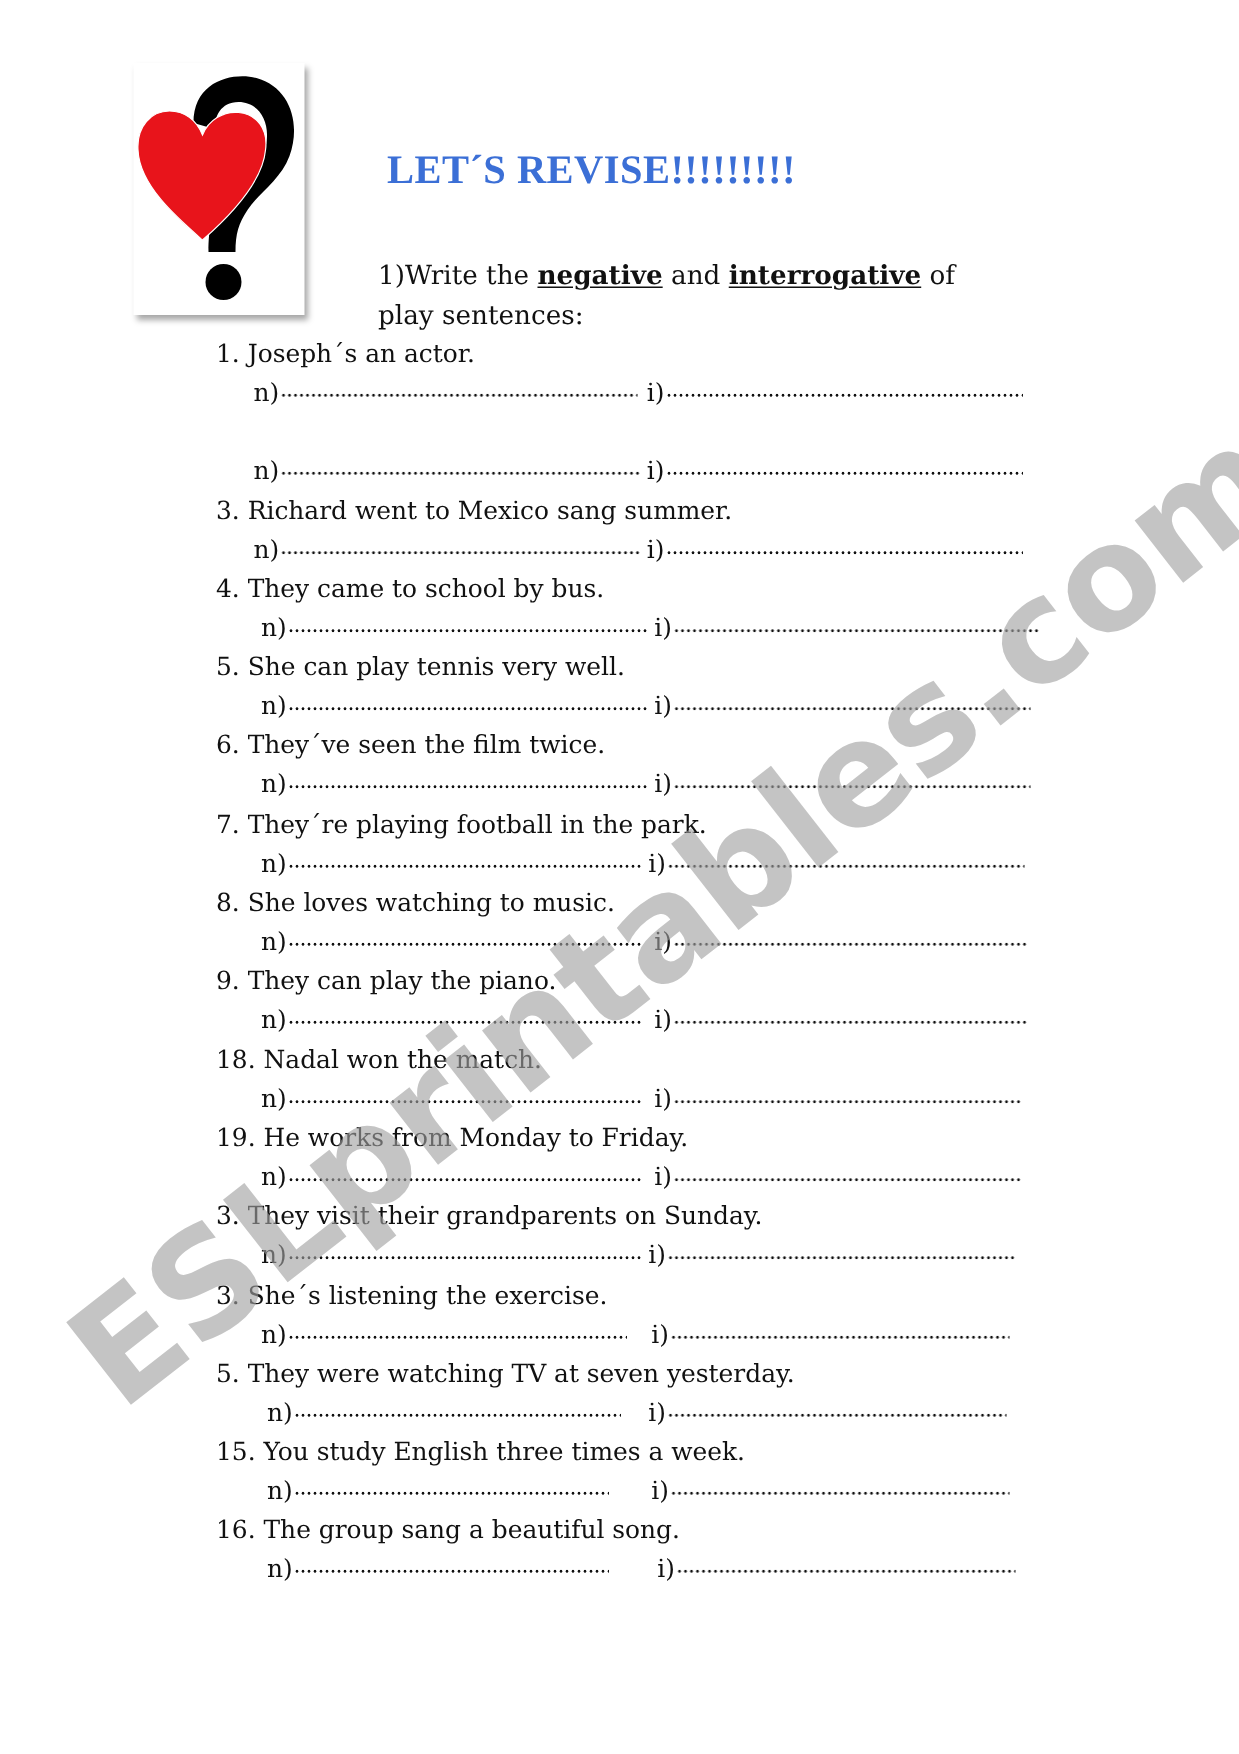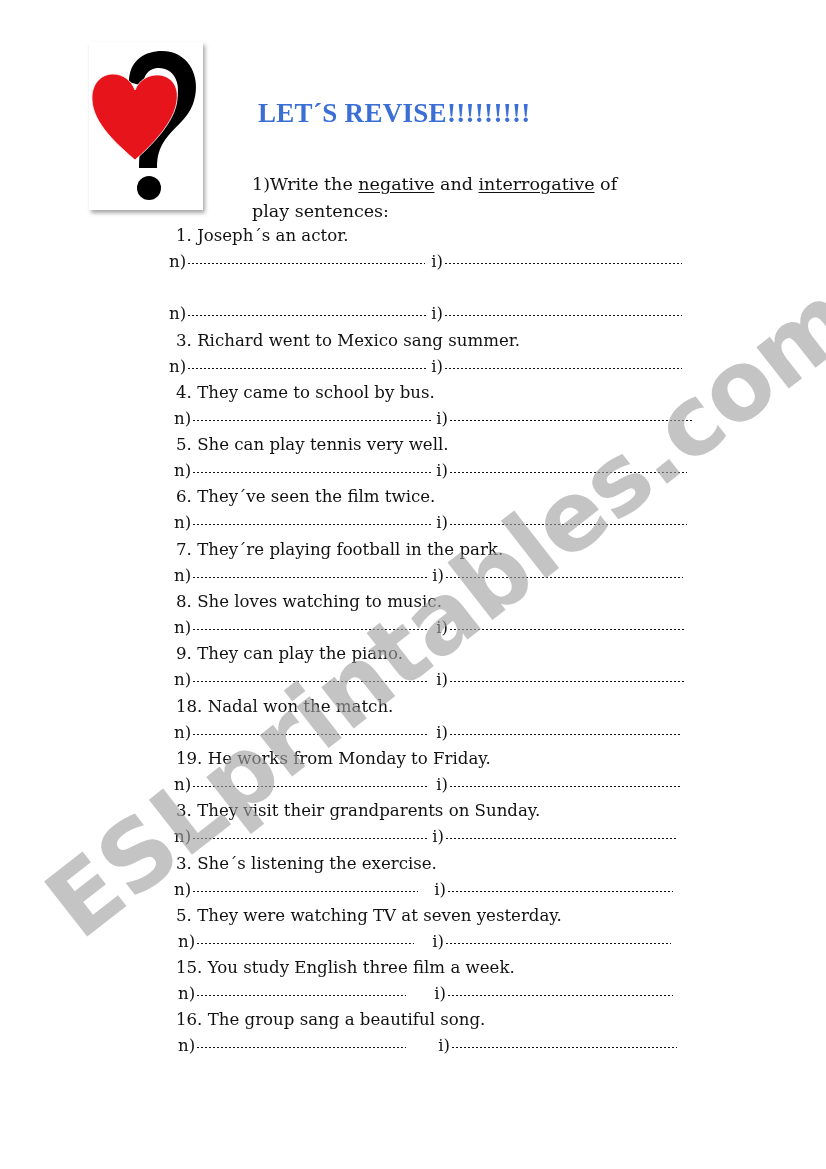--- a/index.html
+++ b/index.html
@@ -46,21 +46,21 @@
       position: absolute;
       left: 252px;
       top: 171px;
       width: 440px;
       font-family: "DejaVu Serif", serif;
       font-size: 17.5px;
       line-height: 27px;
       color: #111;
     }
     .instruction .u {
-      font-weight: normal;
+      font-weight: bold;
       text-decoration: underline;
       text-underline-offset: 2px;
     }
     .items {
       position: absolute;
       left: 144px;
       top: 223px;
       width: 560px;
     }
     .item {
@@ -69,21 +69,20 @@
     }
     .sentence {
       position: absolute;
       left: 0;
       top: 0;
       font-family: "DejaVu Serif", serif;
       font-size: 16.6px;
       line-height: 26px;
       white-space: nowrap;
       color: #111;
-      margin-left: 32px;
     }
     .answer-line {
       position: absolute;
       left: 25px;
       top: 26px;
       font-family: "DejaVu Serif", serif;
       font-size: 16.6px;
       line-height: 26px;
       white-space: nowrap;
       display: flex;
@@ -262,21 +261,21 @@
       <div class="item">
         <div class="sentence"><span>5.</span><span> </span><span>They were watching TV at seven yesterday.</span></div>
         <div class="answer-line" style="left: 34px;">
           <span class="answer-label">n)</span>
           <span class="dots" style="width: 218px;"></span>
           <span class="answer-label i-label" style="margin-left: 18px;">i)</span>
           <span class="dots" style="width: 226px;"></span>
         </div>
       </div>
       <div class="item">
-        <div class="sentence"><span>15.</span><span> </span><span>You study English three film a week.</span></div>
+        <div class="sentence"><span>15.</span><span> </span><span>You study English three times a week.</span></div>
         <div class="answer-line" style="left: 34px;">
           <span class="answer-label">n)</span>
           <span class="dots" style="width: 210px;"></span>
           <span class="answer-label i-label" style="margin-left: 28px;">i)</span>
           <span class="dots" style="width: 226px;"></span>
         </div>
       </div>
       <div class="item">
         <div class="sentence"><span>16.</span><span> </span><span>The group sang a beautiful song.</span></div>
         <div class="answer-line" style="left: 34px;">

